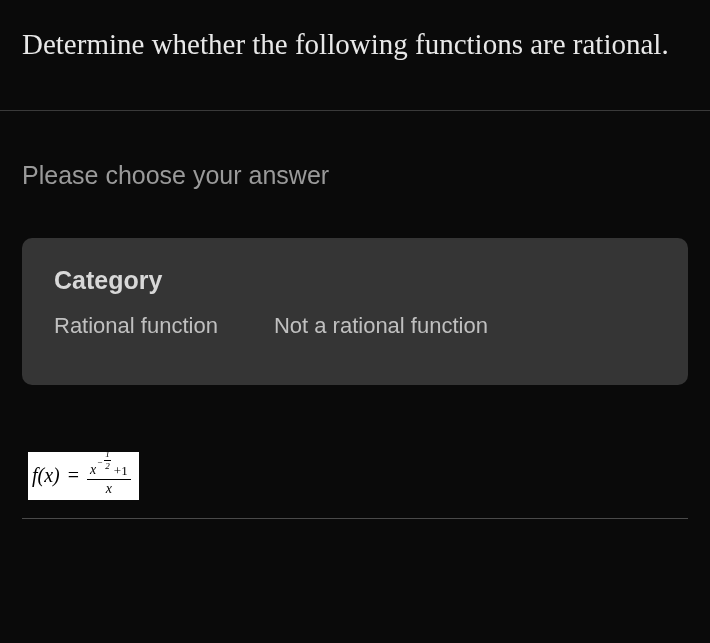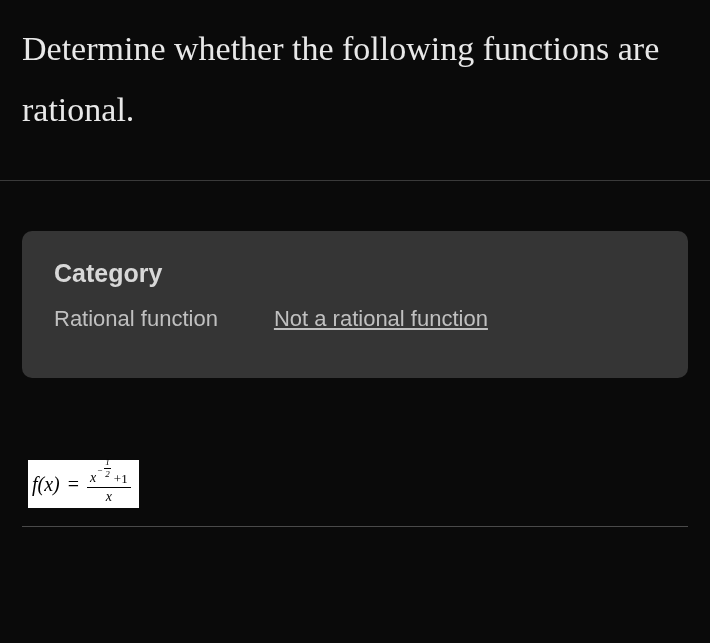--- a/index.html
+++ b/index.html
@@ -12,21 +12,21 @@
       color: #e8e8e8;
       font-family: Georgia, 'Times New Roman', serif;
       width: 710px;
       height: 643px;
       overflow: hidden;
     }
     .question-section {
       padding: 18px 22px 40px 22px;
     }
     .question-text {
-      font-size: 34px;
+      font-size: 29px;
       line-height: 1.8;
       color: #e8e8e8;
       font-family: Georgia, serif;
     }
     .divider {
       border: none;
       border-top: 1px solid #3a3a3a;
       margin: 0;
     }
     .answer-section {
@@ -36,41 +36,40 @@
     .prompt-text {
       font-size: 25px;
       color: #9a9a9a;
       font-weight: 500;
       margin-bottom: 48px;
     }
     .category-box {
       background-color: #353535;
       border-radius: 10px;
       padding: 28px 32px 38px 32px;
-      margin-bottom: 52px;
+      margin-bottom: 37px;
     }
     .category-header {
       font-size: 25px;
       font-weight: 700;
       color: #d8d8d8;
       margin-bottom: 10px;
     }
     .category-options {
       display: flex;
       gap: 56px;
     }
     .category-option {
       font-size: 22px;
       color: #c0c0c0;
       line-height: 1.9;
       flex: 0 0 auto;
     }
     .category-option.second {
       max-width: 220px;
-      text-decoration: underline;
     }
     .formula-area {
       padding: 0 22px;
     }
     .formula-box {
       display: inline-block;
       background-color: #ffffff;
       padding: 4px 8px 4px 4px;
       margin-left: 6px;
     }
@@ -147,20 +146,21 @@
 </head>
 <body>
 
 <div class="question-section">
   <p class="question-text">Determine whether the following functions are rational.</p>
 </div>
 
 <hr class="divider">
 
 <div class="answer-section">
+  <div class="prompt-text">Please choose your answer</div>
 
   <div class="category-box">
     <div class="category-header">Category</div>
     <div class="category-options">
       <div class="category-option">Rational function</div>
       <div class="category-option second">Not a rational function</div>
     </div>
   </div>
 </div>
 

